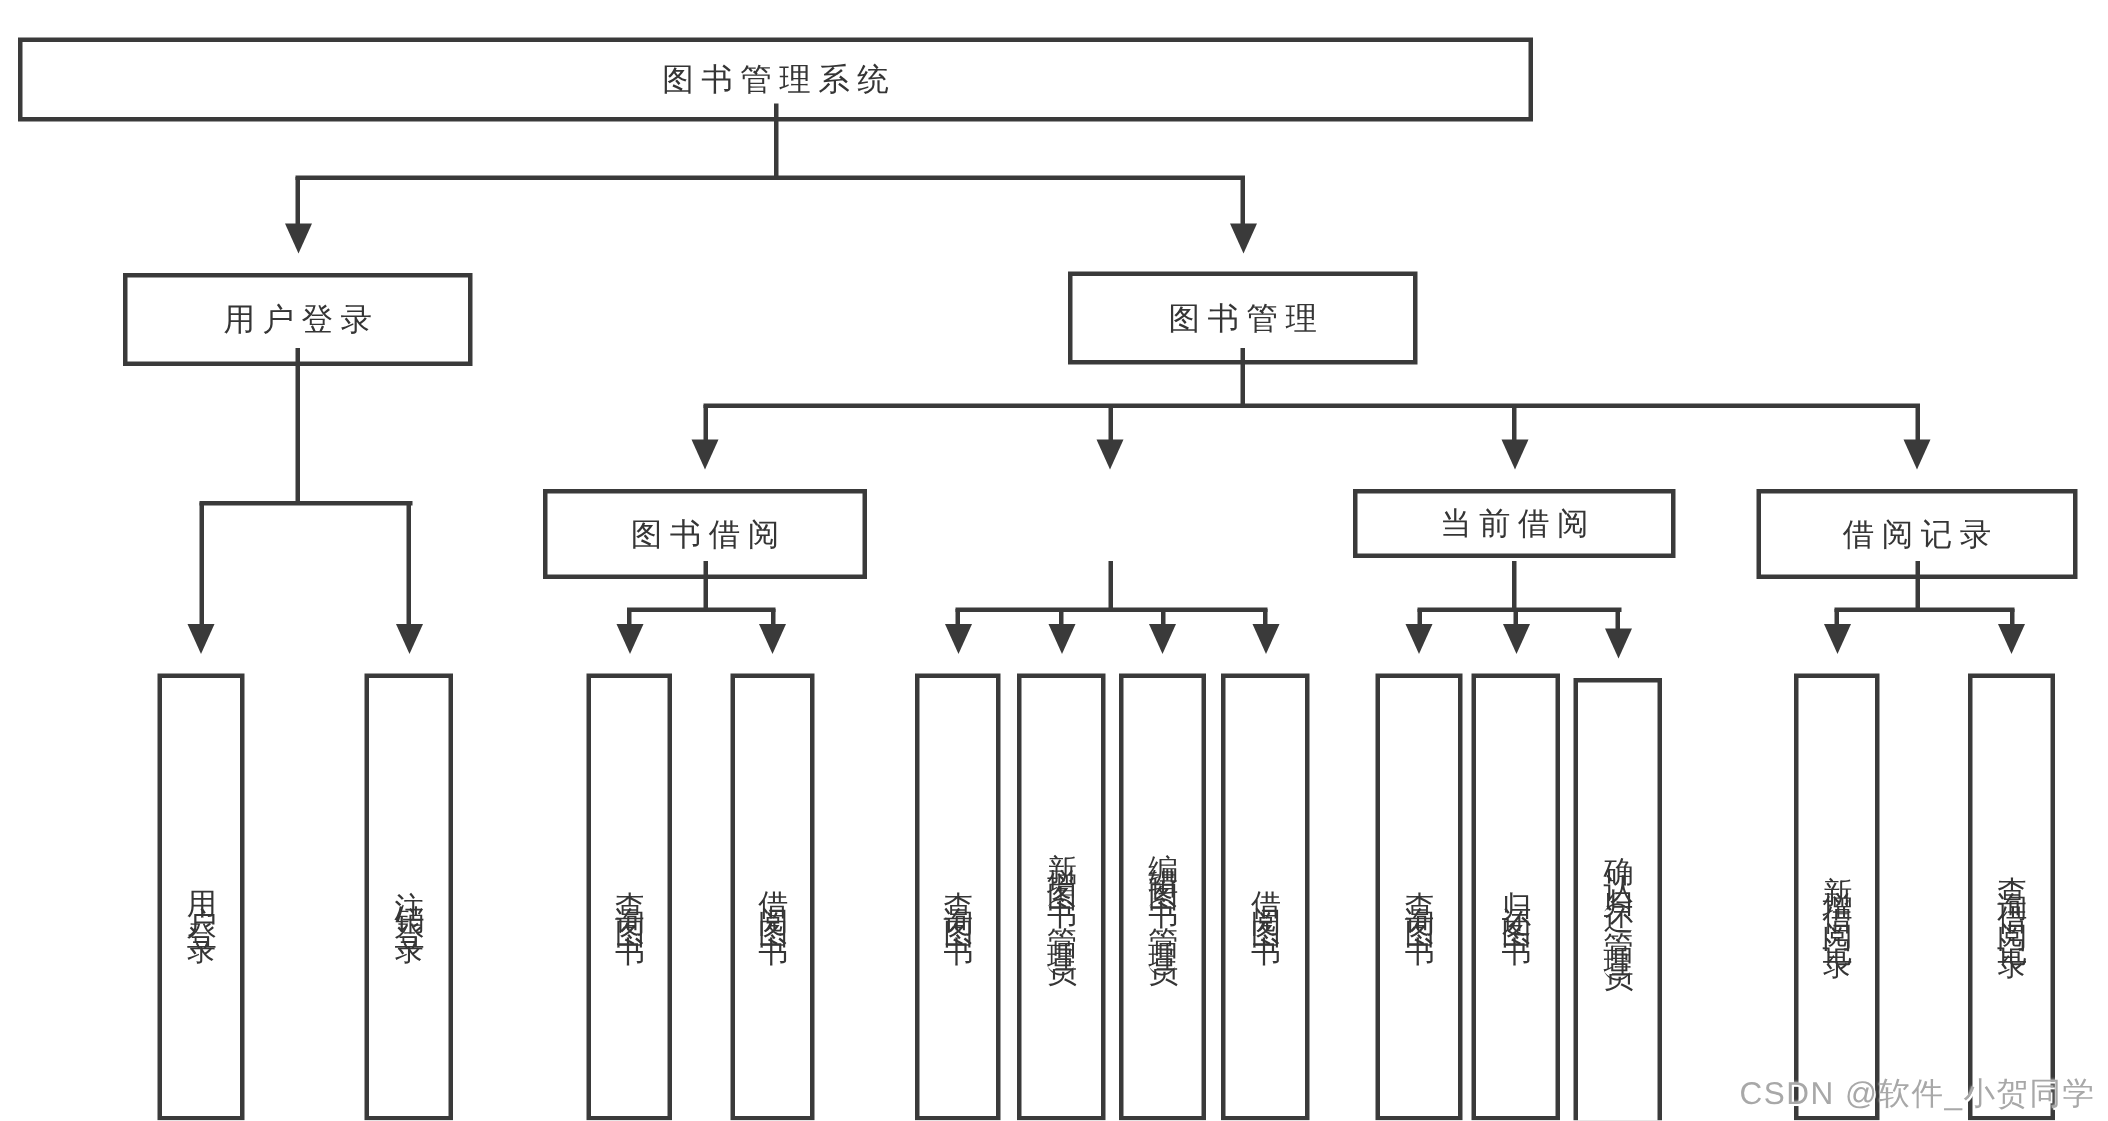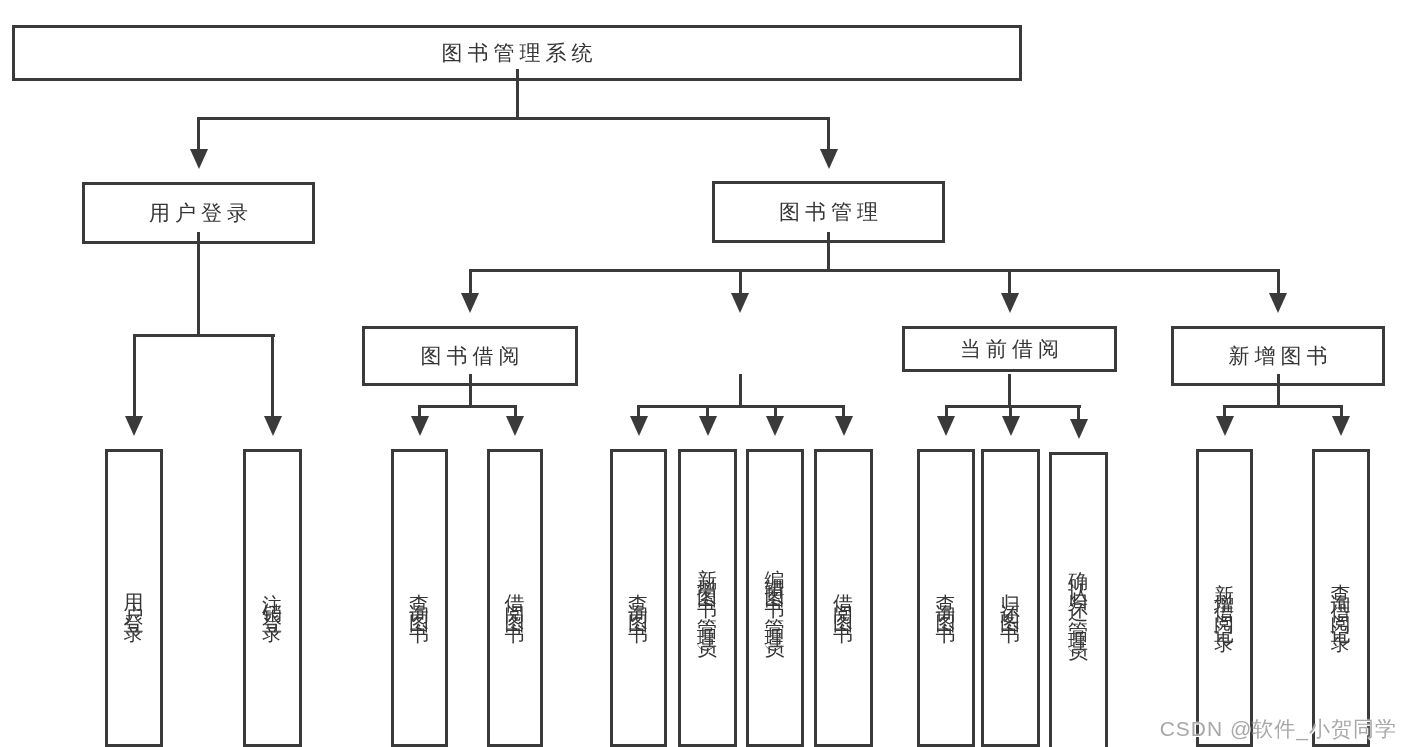--- a/index.html
+++ b/index.html
@@ -152,21 +152,21 @@
       <span class="label">归还图书</span>
     </div>
     <div class="line" style="left: 1077px; top: 406px; width: 3px; height: 18px;"></div>
     <div class="arrow" style="left: 1070px; top: 419px;"></div>
     <div class="node node-v" style="left: 1049px; top: 440px; width: 59px; height: 298px;">
       <span class="label">确认归还（管理员）</span>
     </div>
     <div class="line" style="left: 1277px; top: 270px; width: 3px; height: 28px;"></div>
     <div class="arrow" style="left: 1269px; top: 293px;"></div>
     <div class="node node-h" style="left: 1171px; top: 314px; width: 214px; height: 60px;">
-      <span class="label">新增图书</span>
+      <span class="label">借阅记录</span>
     </div>
     <div class="line" style="left: 1277px; top: 374px; width: 3px; height: 32px;"></div>
     <div class="line" style="left: 1223px; top: 405px; width: 120px; height: 3px;"></div>
     <div class="line" style="left: 1223px; top: 406px; width: 3px; height: 15px;"></div>
     <div class="arrow" style="left: 1216px; top: 416px;"></div>
     <div class="node node-v" style="left: 1196px; top: 437px; width: 57px; height: 298px;">
       <span class="label">新增借阅记录</span>
     </div>
     <div class="line" style="left: 1340px; top: 406px; width: 3px; height: 15px;"></div>
     <div class="arrow" style="left: 1332px; top: 416px;"></div>

